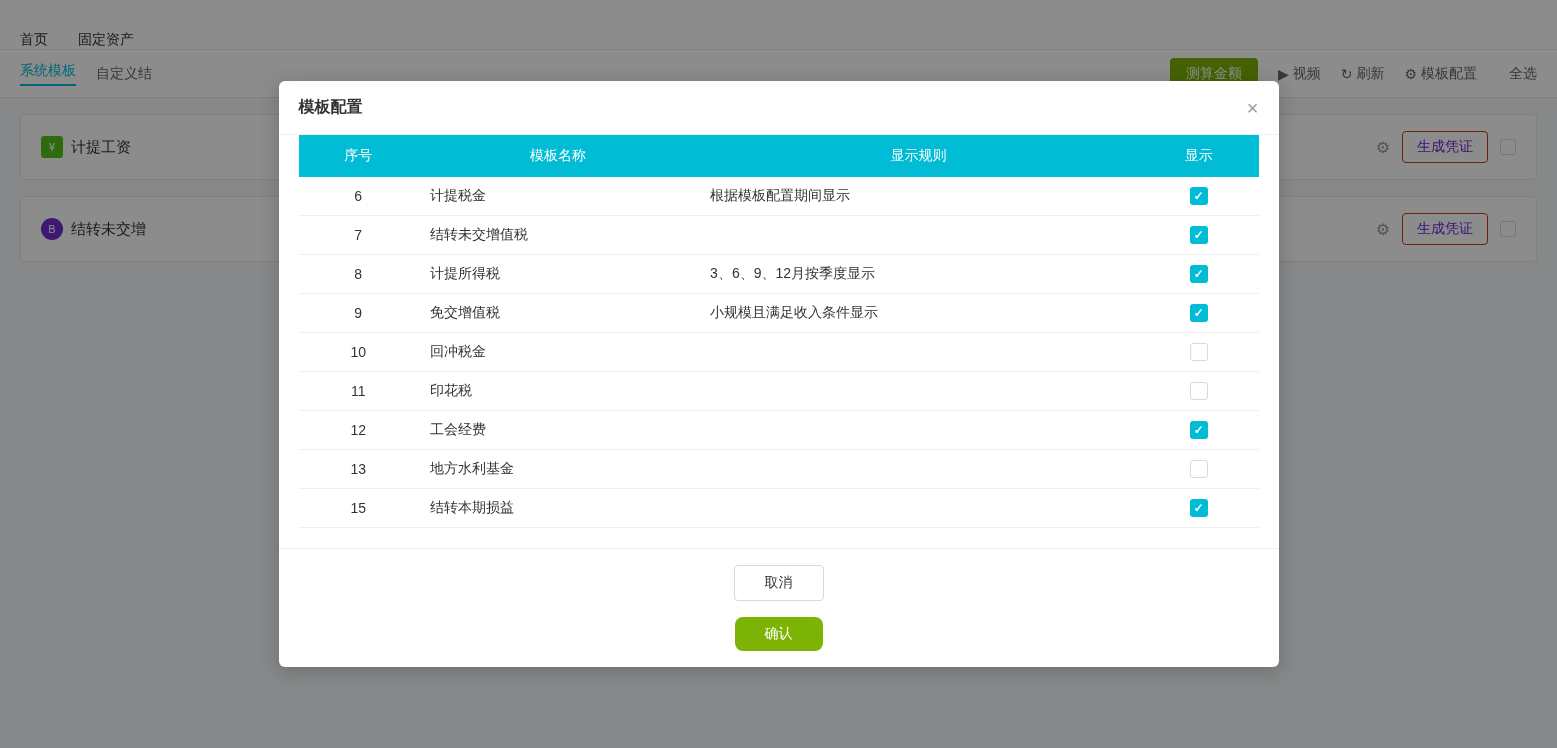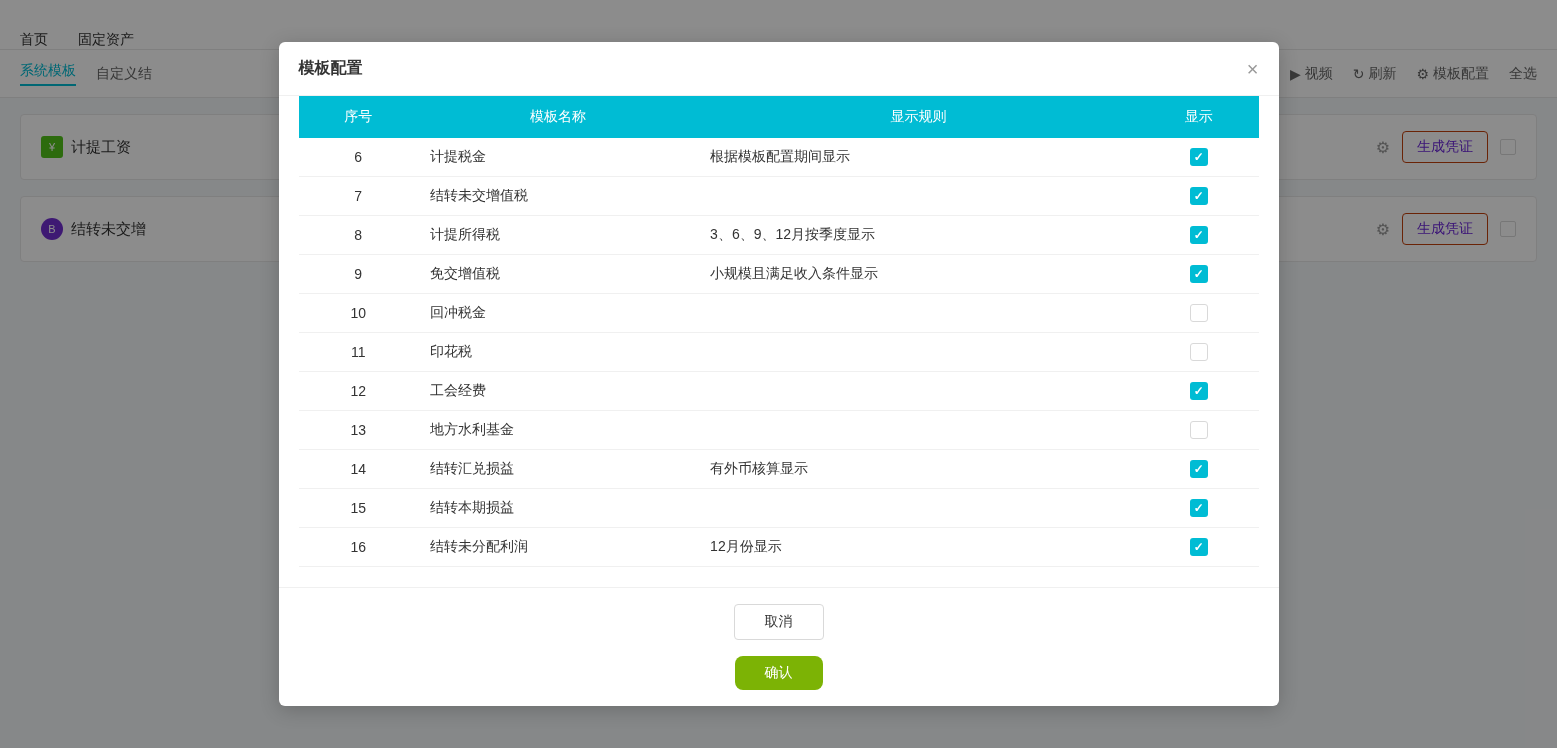--- a/index.html
+++ b/index.html
@@ -83,20 +83,21 @@
       cursor: pointer;
       font-size: 14px;
       display: flex;
       align-items: center;
       gap: 4px;
     }
     .btn-select-all {
       color: #666;
       cursor: pointer;
       font-size: 14px;
+      margin-left: 12px;
     }
 
     
     .content-area {
       padding: 16px 20px;
       display: flex;
       flex-direction: column;
       gap: 16px;
     }
 
@@ -447,43 +448,23 @@
               <td>13</td>
               <td class="name-col">地方水利基金</td>
               <td class="rule-col"></td>
               <td>
                 <div style="display: flex; justify-content: center;">
                   <div class="cb-unchecked"></div>
                 </div>
               </td>
             </tr>
             <tr>
-              <td>14</td>
-              <td class="name-col">结转汇兑损益</td>
-              <td class="rule-col">有外币核算显示</td>
-              <td>
-                <div style="display: flex; justify-content: center;">
-                  <div class="cb-checked"></div>
-                </div>
-              </td>
-            </tr>
-            <tr>
               <td>15</td>
               <td class="name-col">结转本期损益</td>
               <td class="rule-col"></td>
-              <td>
-                <div style="display: flex; justify-content: center;">
-                  <div class="cb-checked"></div>
-                </div>
-              </td>
-            </tr>
-            <tr>
-              <td>16</td>
-              <td class="name-col">结转未分配利润</td>
-              <td class="rule-col">12月份显示</td>
               <td>
                 <div style="display: flex; justify-content: center;">
                   <div class="cb-checked"></div>
                 </div>
               </td>
             </tr>
           </tbody>
       </table>
     </div>
 

